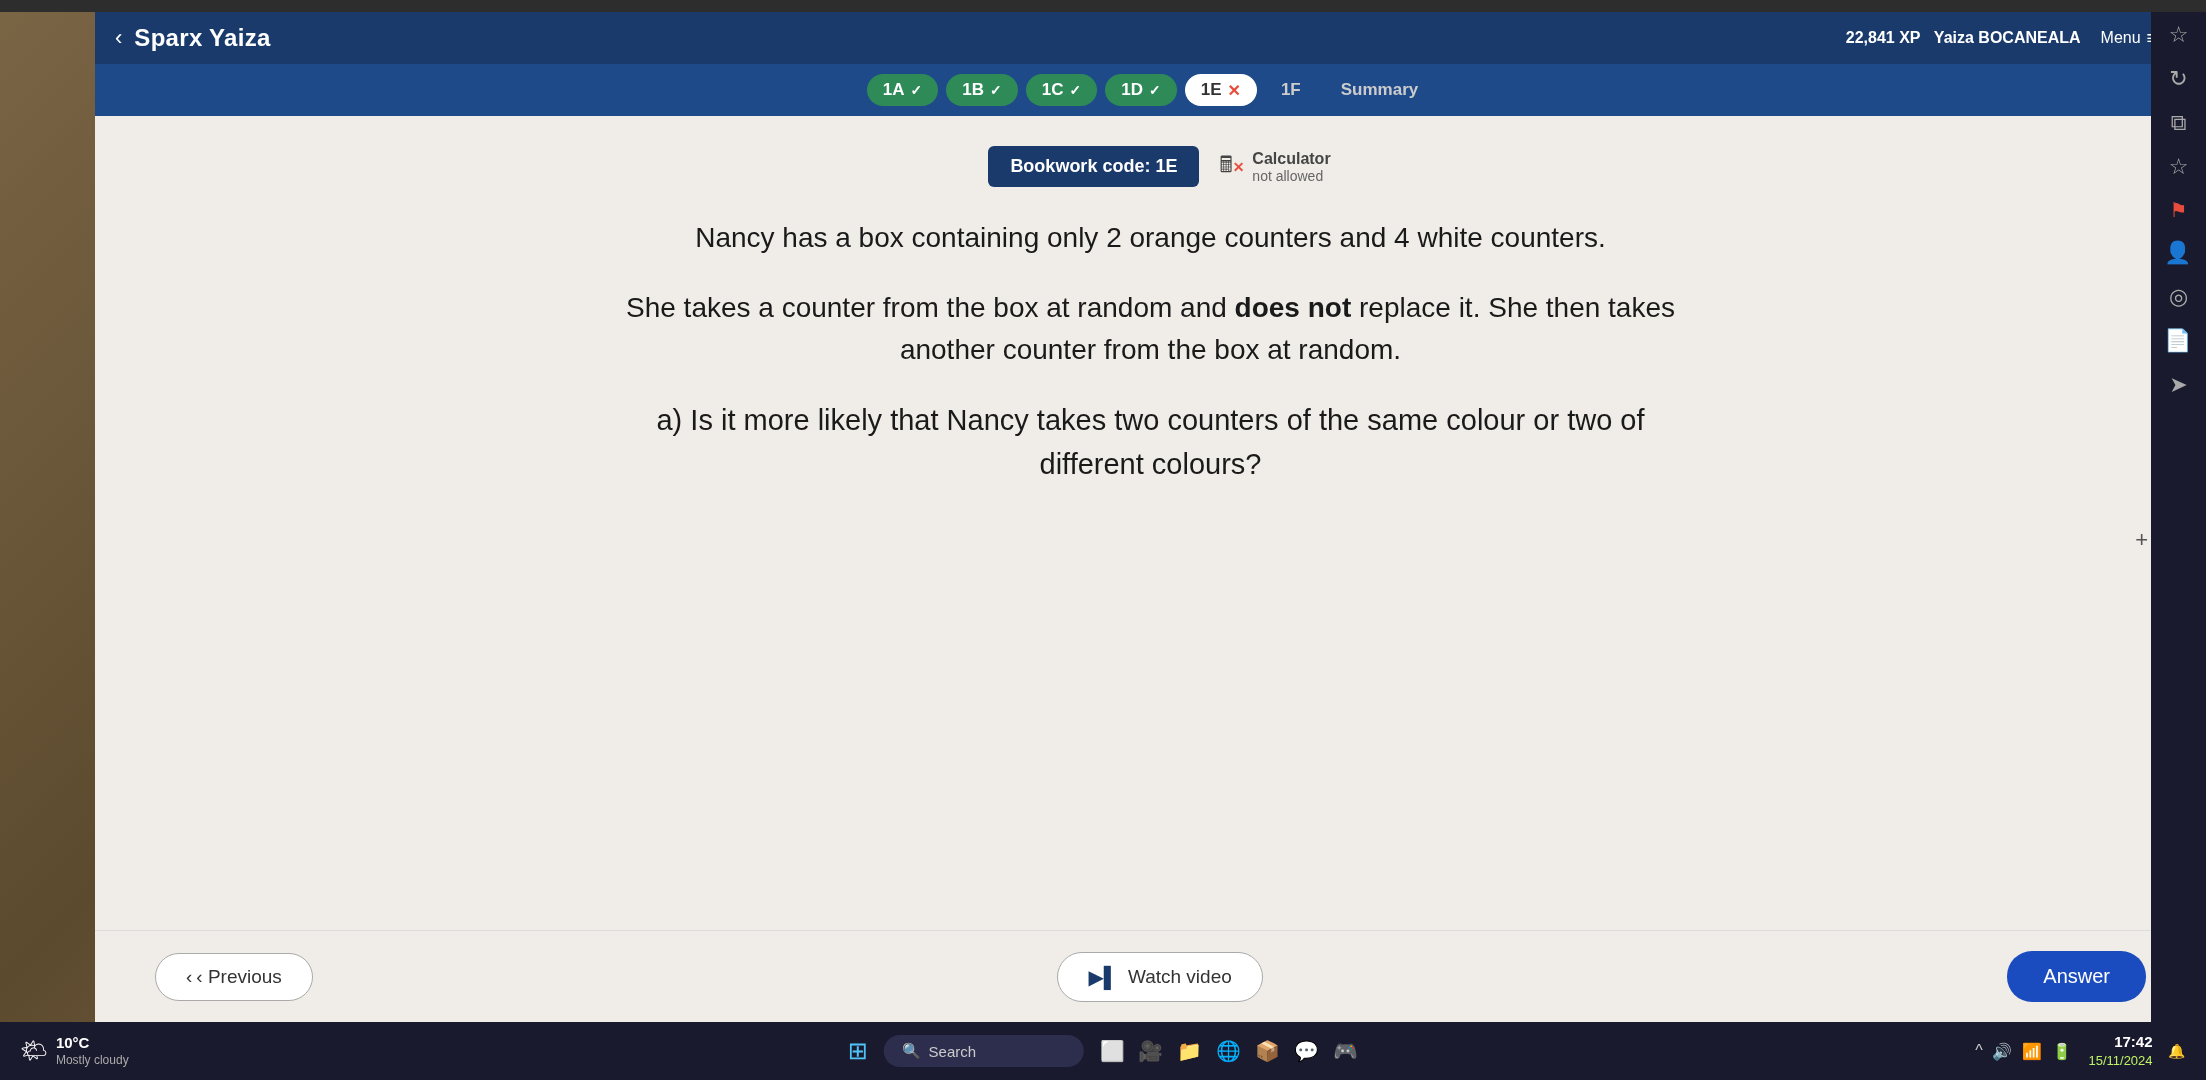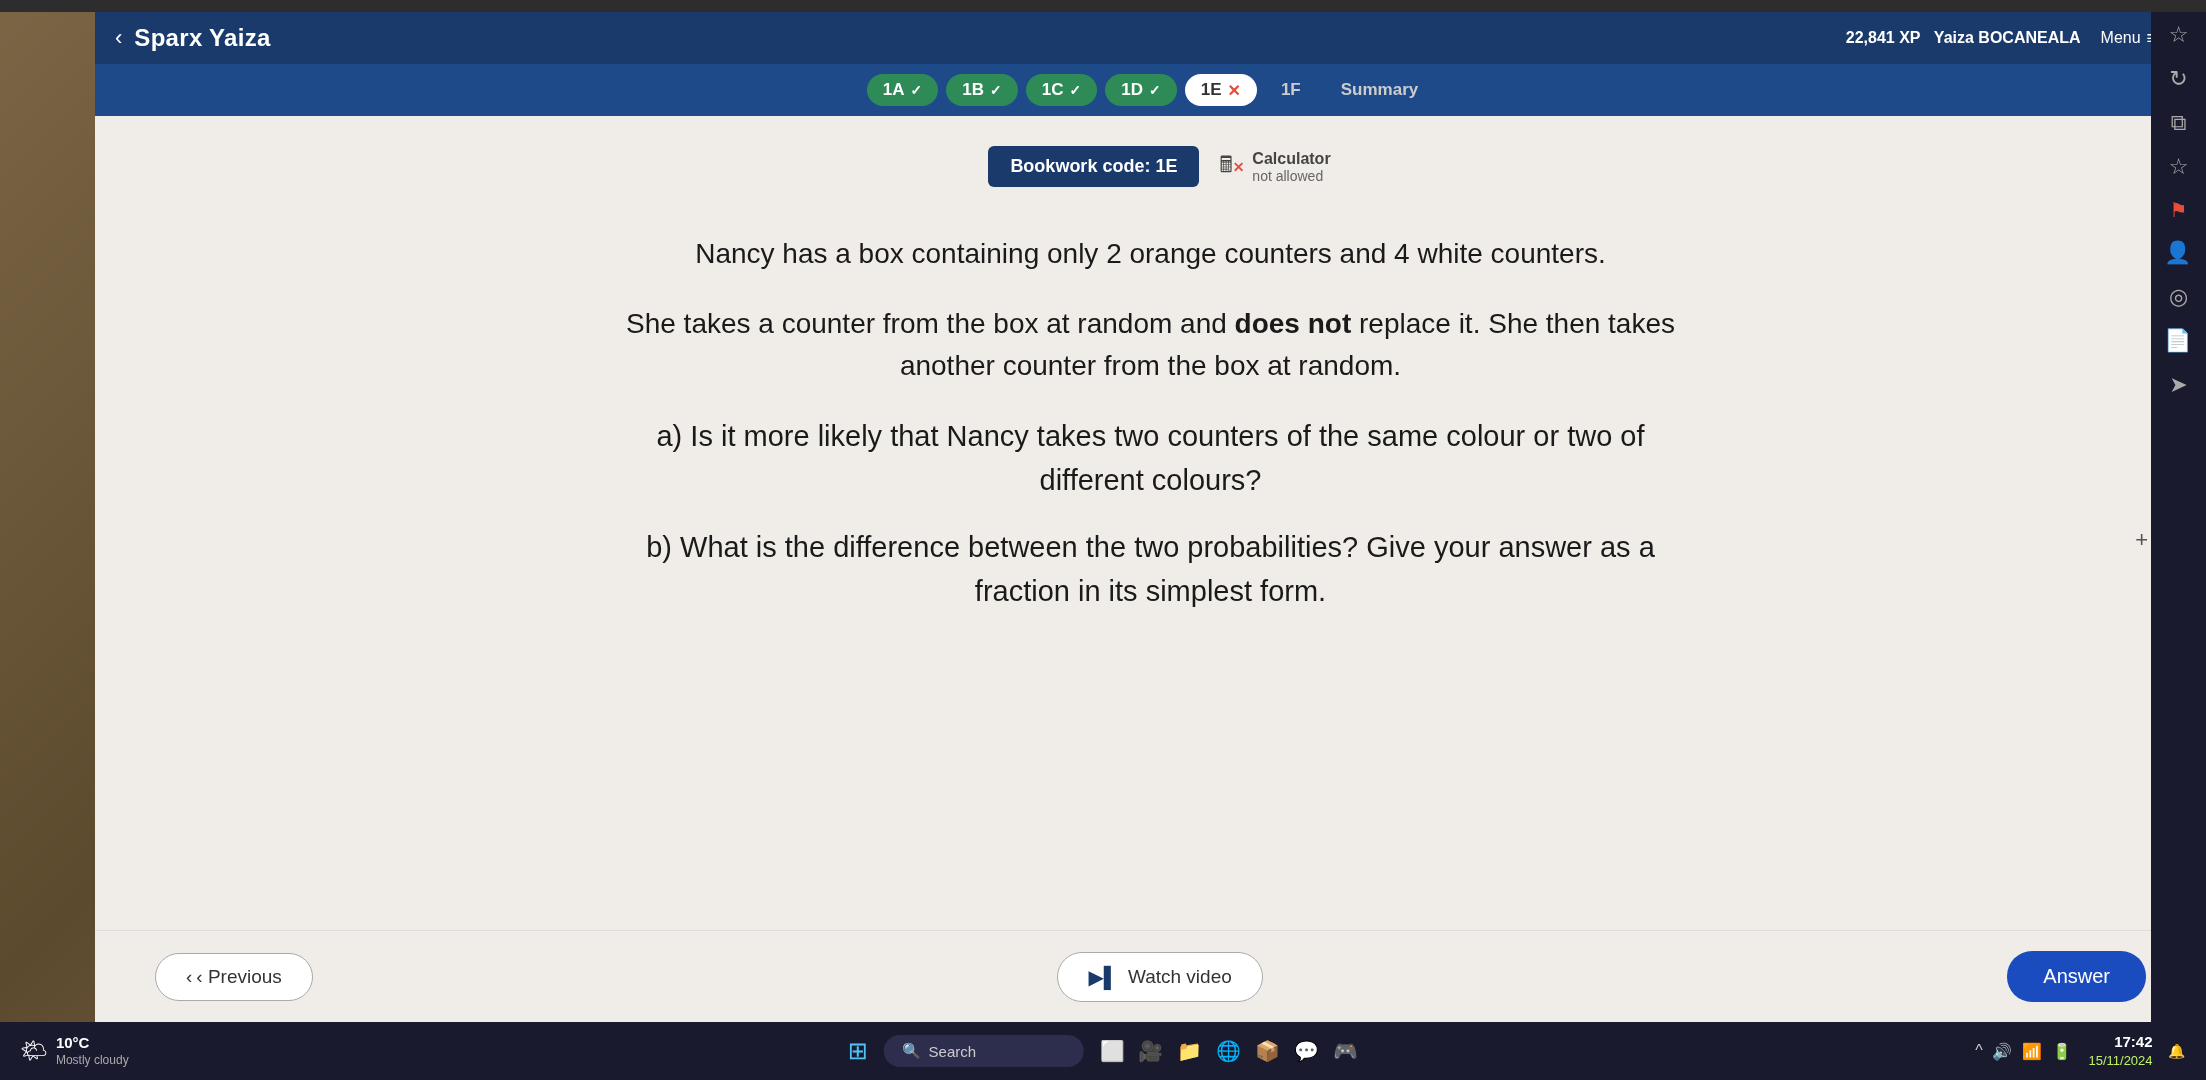--- a/index.html
+++ b/index.html
@@ -180,21 +180,21 @@
       align-items: center;
       padding: 30px 60px 20px;
       position: relative;
     }
 
     
     .bookwork-bar {
       display: flex;
       align-items: center;
       gap: 20px;
-      margin-bottom: 46px;
+      margin-bottom: 30px;
       padding-left: 18px;
     }
 
     .bookwork-code {
       background: #1a3a6b;
       color: white;
       padding: 10px 22px;
       border-radius: 6px;
       font-size: 18px;
       font-weight: 600;
@@ -547,21 +547,20 @@
       <div class="question-area">
 
         <p class="question-text">Nancy has a box containing only 2 orange counters and 4 white counters.</p>
 
         <p class="question-text">
           She takes a counter from the box at random and <strong>does not</strong> replace it. She then takes another counter from the box at random.
         </p>
 
         <p class="sub-question">a) Is it more likely that Nancy takes two counters of the same colour or two of different colours?</p>
 
-        <p class="sub-question">b) What is the difference between the two probabilities? Give your answer as a fraction in its simplest form.</p>
 
       </div>
 
     </div>
 
     <div class="scrollbar">
       <div class="scrollbar-thumb"></div>
     </div>
 
     <div class="action-bar">

